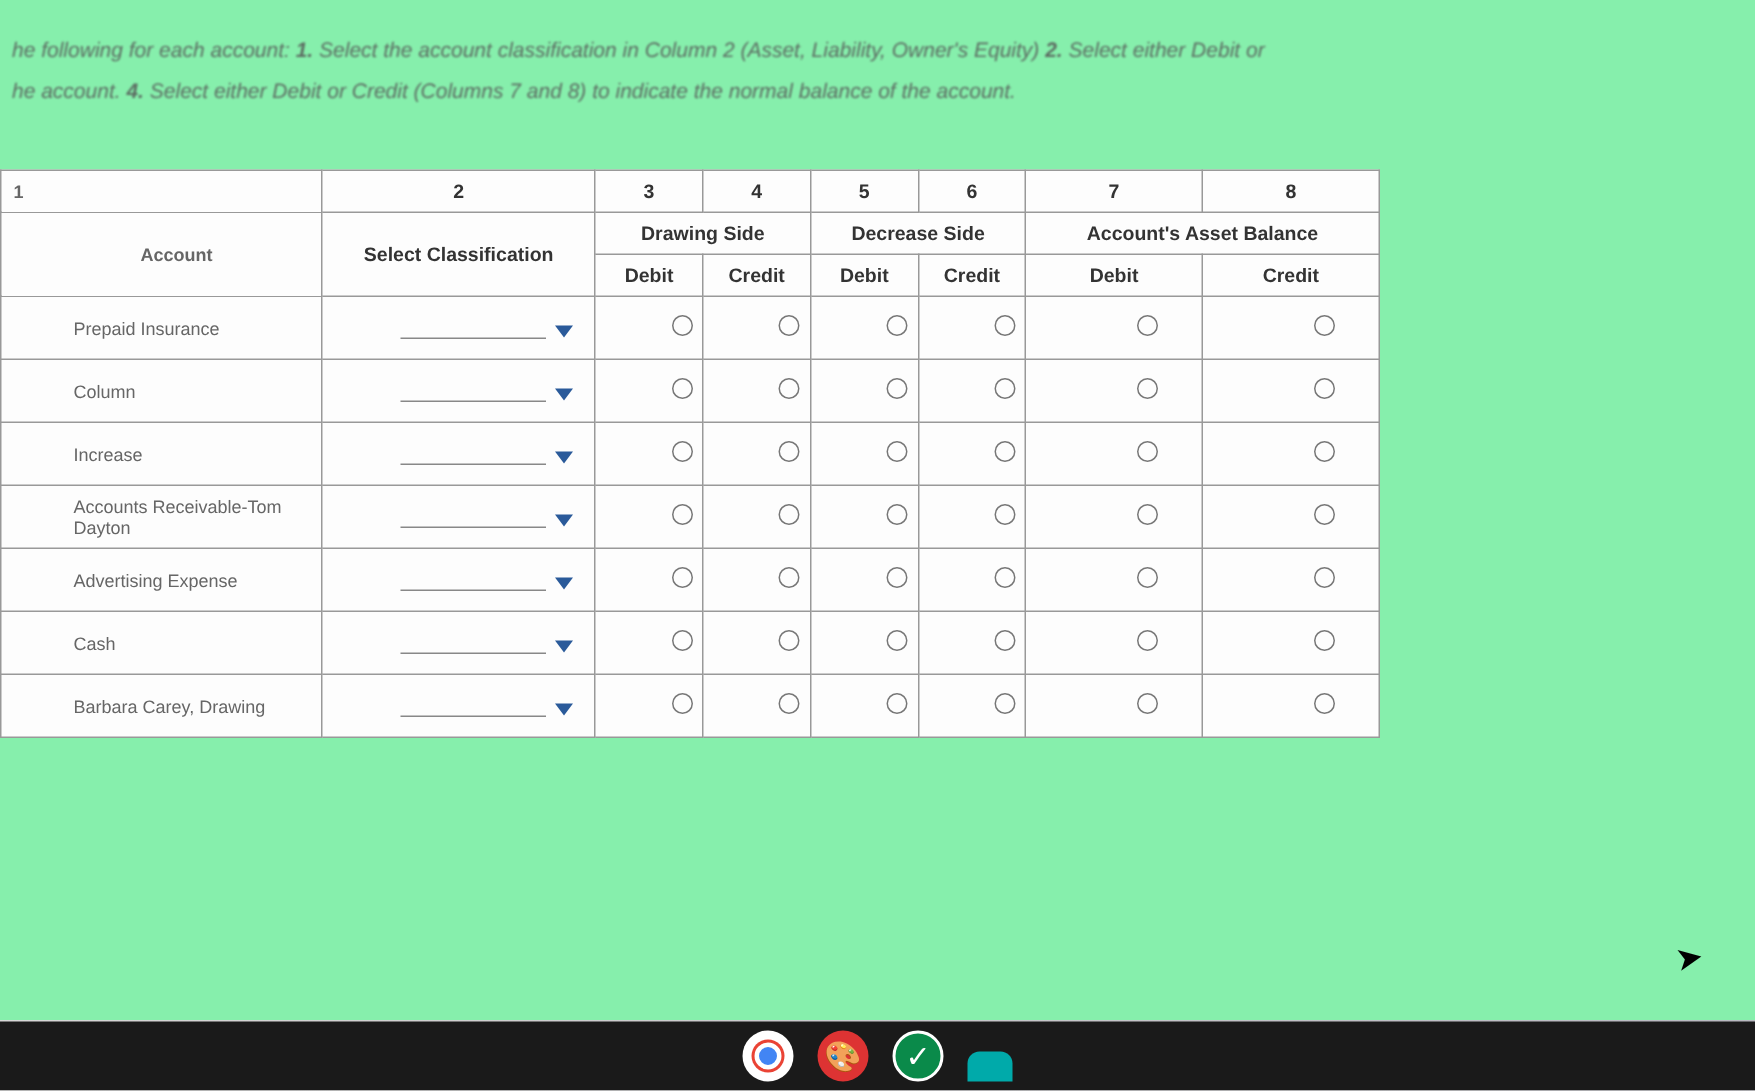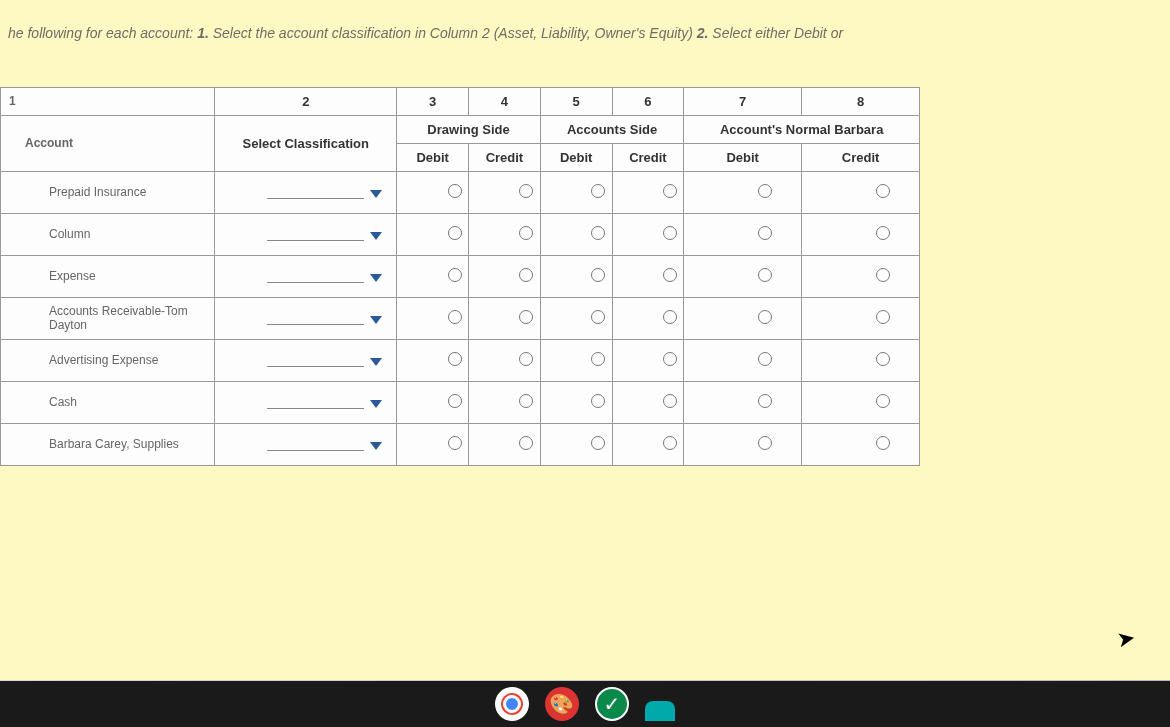--- a/index.html
+++ b/index.html
@@ -6,21 +6,21 @@
     body {
       font-family: Arial, sans-serif;
       background: linear-gradient(135deg, #e8e8e8 0%, #d0d0d0 50%, #b8b8c0 100%);
       width: 1170px;
       height: 727px;
       overflow: hidden;
       position: relative;
       filter: blur(0.3px);
     }
     .page {
-      background: #fef9c3;
+      background: #86efac;
       padding: 20px 10px 0 0;
       min-height: 680px;
     }
     .instructions {
       color: #555;
       font-size: 14px;
       font-style: italic;
       line-height: 1.9;
       margin-bottom: 40px;
       padding-left: 8px;
@@ -122,40 +122,45 @@
 <div class="page">
 
   <div class="instructions">
     <div>
       <span>he following for each account: </span>
       <span class="bold">1.</span>
       <span> Select the account classification in Column 2 (Asset, Liability, Owner's Equity) </span>
       <span class="bold">2.</span>
       <span> Select either Debit or</span>
     </div>
+    <div>
+      <span>he account. </span>
+      <span class="bold">4.</span>
+      <span> Select either Debit or Credit (Columns 7 and 8) to indicate the normal balance of the account.</span>
+    </div>
   </div>
 
   <table>
     <thead>
       <tr class="colnum-row">
         <th class="account-col">1</th>
         <th class="class-col">2</th>
         <th class="dc-col">3</th>
         <th class="dc-col">4</th>
         <th class="dc-col">5</th>
         <th class="dc-col">6</th>
         <th class="nb-col">7</th>
         <th class="nb-col">8</th>
       </tr>
       <tr class="section-row">
-        <th rowspan="2" class="account-col" style="text-align:left;padding-left:24px;">Account</th>
+        <th rowspan="2" class="account-col" style="text-align:center;padding-left:24px;">Account</th>
         <th rowspan="2" class="class-col">Select Classification</th>
         <th colspan="2">Drawing Side</th>
-        <th colspan="2">Accounts Side</th>
-        <th colspan="2">Account's Normal Barbara</th>
+        <th colspan="2">Decrease Side</th>
+        <th colspan="2">Account's Asset Balance</th>
       </tr>
       <tr class="label-row">
         <th>Debit</th>
         <th>Credit</th>
         <th>Debit</th>
         <th>Credit</th>
         <th>Debit</th>
         <th>Credit</th>
       </tr>
     </thead>
@@ -184,21 +189,21 @@
             </div>
           </td>
           <td class="dc-col data-cell"><span class="radio"></span></td>
           <td class="dc-col data-cell"><span class="radio"></span></td>
           <td class="dc-col data-cell"><span class="radio"></span></td>
           <td class="dc-col data-cell"><span class="radio"></span></td>
           <td class="nb-col data-cell"><span class="radio"></span></td>
           <td class="nb-col data-cell"><span class="radio"></span></td>
         </tr>
         <tr>
-          <td class="account-col data-cell">Expense</td>
+          <td class="account-col data-cell">Increase</td>
           <td class="class-col data-cell">
             <div class="dropdown">
               <div class="dropdown-line"></div>
               <div class="caret"></div>
             </div>
           </td>
           <td class="dc-col data-cell"><span class="radio"></span></td>
           <td class="dc-col data-cell"><span class="radio"></span></td>
           <td class="dc-col data-cell"><span class="radio"></span></td>
           <td class="dc-col data-cell"><span class="radio"></span></td>
@@ -244,21 +249,21 @@
             </div>
           </td>
           <td class="dc-col data-cell"><span class="radio"></span></td>
           <td class="dc-col data-cell"><span class="radio"></span></td>
           <td class="dc-col data-cell"><span class="radio"></span></td>
           <td class="dc-col data-cell"><span class="radio"></span></td>
           <td class="nb-col data-cell"><span class="radio"></span></td>
           <td class="nb-col data-cell"><span class="radio"></span></td>
         </tr>
         <tr>
-          <td class="account-col data-cell">Barbara Carey, Supplies</td>
+          <td class="account-col data-cell">Barbara Carey, Drawing</td>
           <td class="class-col data-cell">
             <div class="dropdown">
               <div class="dropdown-line"></div>
               <div class="caret"></div>
             </div>
           </td>
           <td class="dc-col data-cell"><span class="radio"></span></td>
           <td class="dc-col data-cell"><span class="radio"></span></td>
           <td class="dc-col data-cell"><span class="radio"></span></td>
           <td class="dc-col data-cell"><span class="radio"></span></td>

